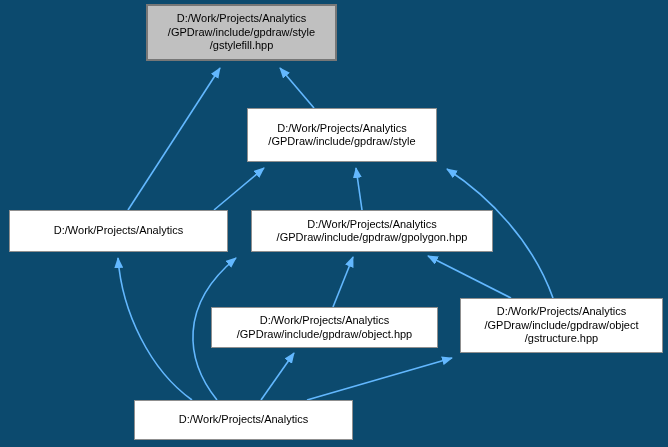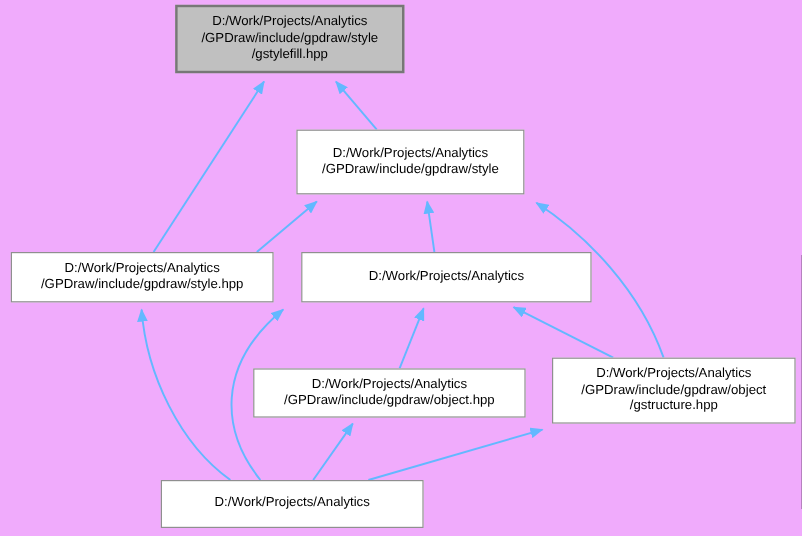--- a/index.html
+++ b/index.html
@@ -1,17 +1,17 @@
 <!DOCTYPE html>
 <html><head>
 <meta charset="utf-8">
 <style>
   html,body{margin:0;padding:0;}
   body{background:#000;font-family:"Liberation Sans","DejaVu Sans",sans-serif;}
-  #stage{position:relative;width:668px;height:447px;background:#f0abfc;overflow:hidden;}
+  #stage{position:relative;width:668px;height:447px;background:#0c4a6e;overflow:hidden;}
   #edge-layer{position:absolute;left:0;top:0;width:668px;height:447px;}
   .node{
     position:absolute;box-sizing:border-box;
     background:#fff;border:1px solid #8f8f8f;color:#000;
     display:flex;flex-direction:column;justify-content:center;align-items:center;
     font-size:11px;line-height:13.5px;white-space:nowrap;
     cursor:pointer;
   }
   .node.highlighted{background:#c0c0c0;border:2px solid #777;}
   .node span{display:block;text-align:center;}
@@ -45,24 +45,24 @@
         <span>D:/Work/Projects/Analytics</span>
         <span>/GPDraw/include/gpdraw/style</span>
         <span>/gstylefill.hpp</span>
       </div>
       <div class="node" style="left: 247px; top: 108px; width: 190px; height: 54px;">
         <span>D:/Work/Projects/Analytics</span>
         <span>/GPDraw/include/gpdraw/style</span>
       </div>
       <div class="node" style="left: 9px; top: 210px; width: 219px; height: 42px;">
         <span>D:/Work/Projects/Analytics</span>
-        <span>/GPDraw/include/gpdraw/style.hpp</span>
       </div>
       <div class="node" style="left: 251px; top: 210px; width: 242px; height: 42px;">
         <span>D:/Work/Projects/Analytics</span>
+        <span>/GPDraw/include/gpdraw/gpolygon.hpp</span>
       </div>
       <div class="node" style="left: 211px; top: 307px; width: 227px; height: 41px;">
         <span>D:/Work/Projects/Analytics</span>
         <span>/GPDraw/include/gpdraw/object.hpp</span>
       </div>
       <div class="node" style="left: 460px; top: 298px; width: 203px; height: 55px;">
         <span>D:/Work/Projects/Analytics</span>
         <span>/GPDraw/include/gpdraw/object</span>
         <span>/gstructure.hpp</span>
       </div>

